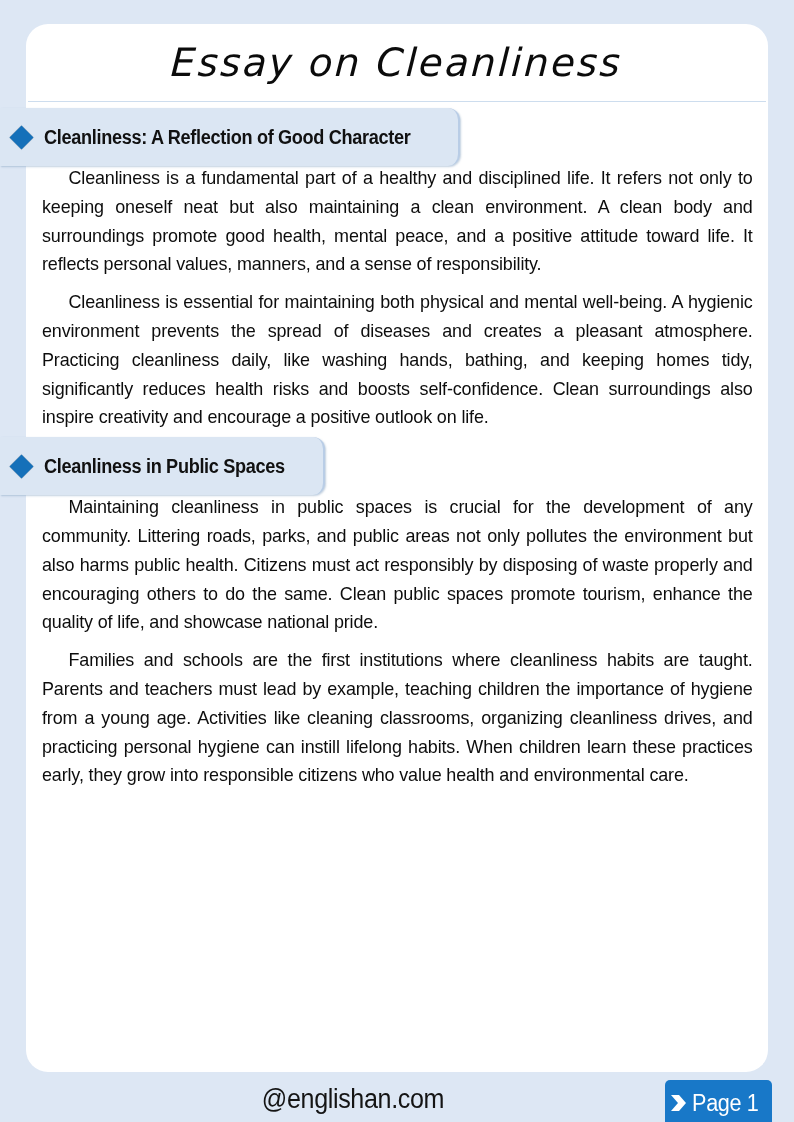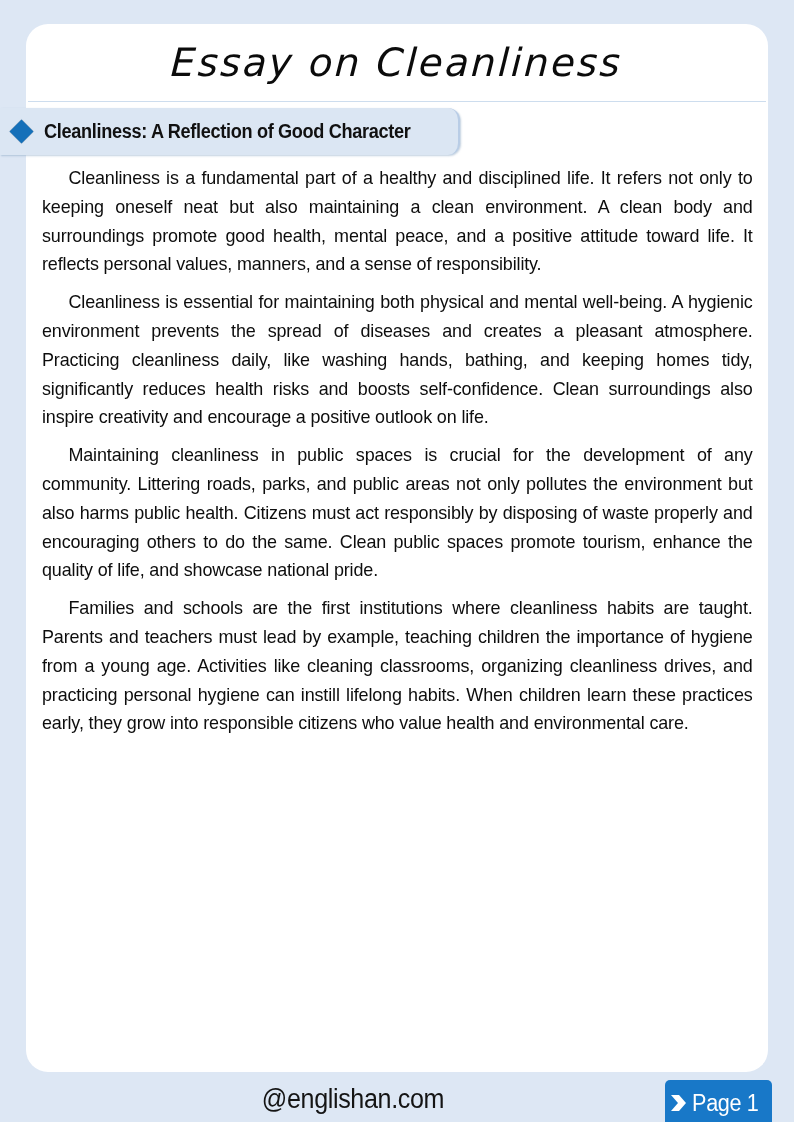--- a/index.html
+++ b/index.html
@@ -69,21 +69,21 @@
   
   .heading-row {
     position: relative;
     height: 47px;
     margin-top: 5px;
   }
   .pill {
     position: absolute;
     left: -26px;
     top: 0;
-    height: 47px;
+    height: 58px;
     background: #dbe6f3;
     border-top-right-radius: 12px;
     border-bottom-right-radius: 12px;
     border-right: 2px solid #b9cde6;
     box-shadow: 1px 1px 2px rgba(120,150,185,0.45);
     display: flex;
     align-items: center;
     padding-right: 20px;
     box-sizing: border-box;
   }
@@ -185,20 +185,26 @@
       <div class="heading-row">
         <div class="pill">
           <span class="diamond"></span>
           <span class="heading-text">Cleanliness: A Reflection of Good Character</span>
         </div>
       </div>
       <div class="para">Cleanliness is a fundamental part of a healthy and disciplined life. It refers not only to keeping oneself neat but also maintaining a clean environment. A clean body and surroundings promote good health, mental peace, and a positive attitude toward life. It reflects personal values, manners, and a sense of responsibility.</div>
 
       <div class="para">Cleanliness is essential for maintaining both physical and mental well-being. A hygienic environment prevents the spread of diseases and creates a pleasant atmosphere. Practicing cleanliness daily, like washing hands, bathing, and keeping homes tidy, significantly reduces health risks and boosts self-confidence. Clean surroundings also inspire creativity and encourage a positive outlook on life.</div>
 
+      <div class="heading-row">
+        <div class="pill">
+          <span class="diamond"></span>
+          <span class="heading-text">Cleanliness in Public Spaces</span>
+        </div>
+      </div>
       <div class="para">Maintaining cleanliness in public spaces is crucial for the development of any community. Littering roads, parks, and public areas not only pollutes the environment but also harms public health. Citizens must act responsibly by disposing of waste properly and encouraging others to do the same. Clean public spaces promote tourism, enhance the quality of life, and showcase national pride.</div>
 
       <div class="para last">Families and schools are the first institutions where cleanliness habits are taught. Parents and teachers must lead by example, teaching children the importance of hygiene from a young age. Activities like cleaning classrooms, organizing cleanliness drives, and practicing personal hygiene can instill lifelong habits. When children learn these practices early, they grow into responsible citizens who value health and environmental care.</div>
 
     </div>
   </div>
 
   <div class="footer">
     <span class="site">@englishan.com</span>
   </div>

